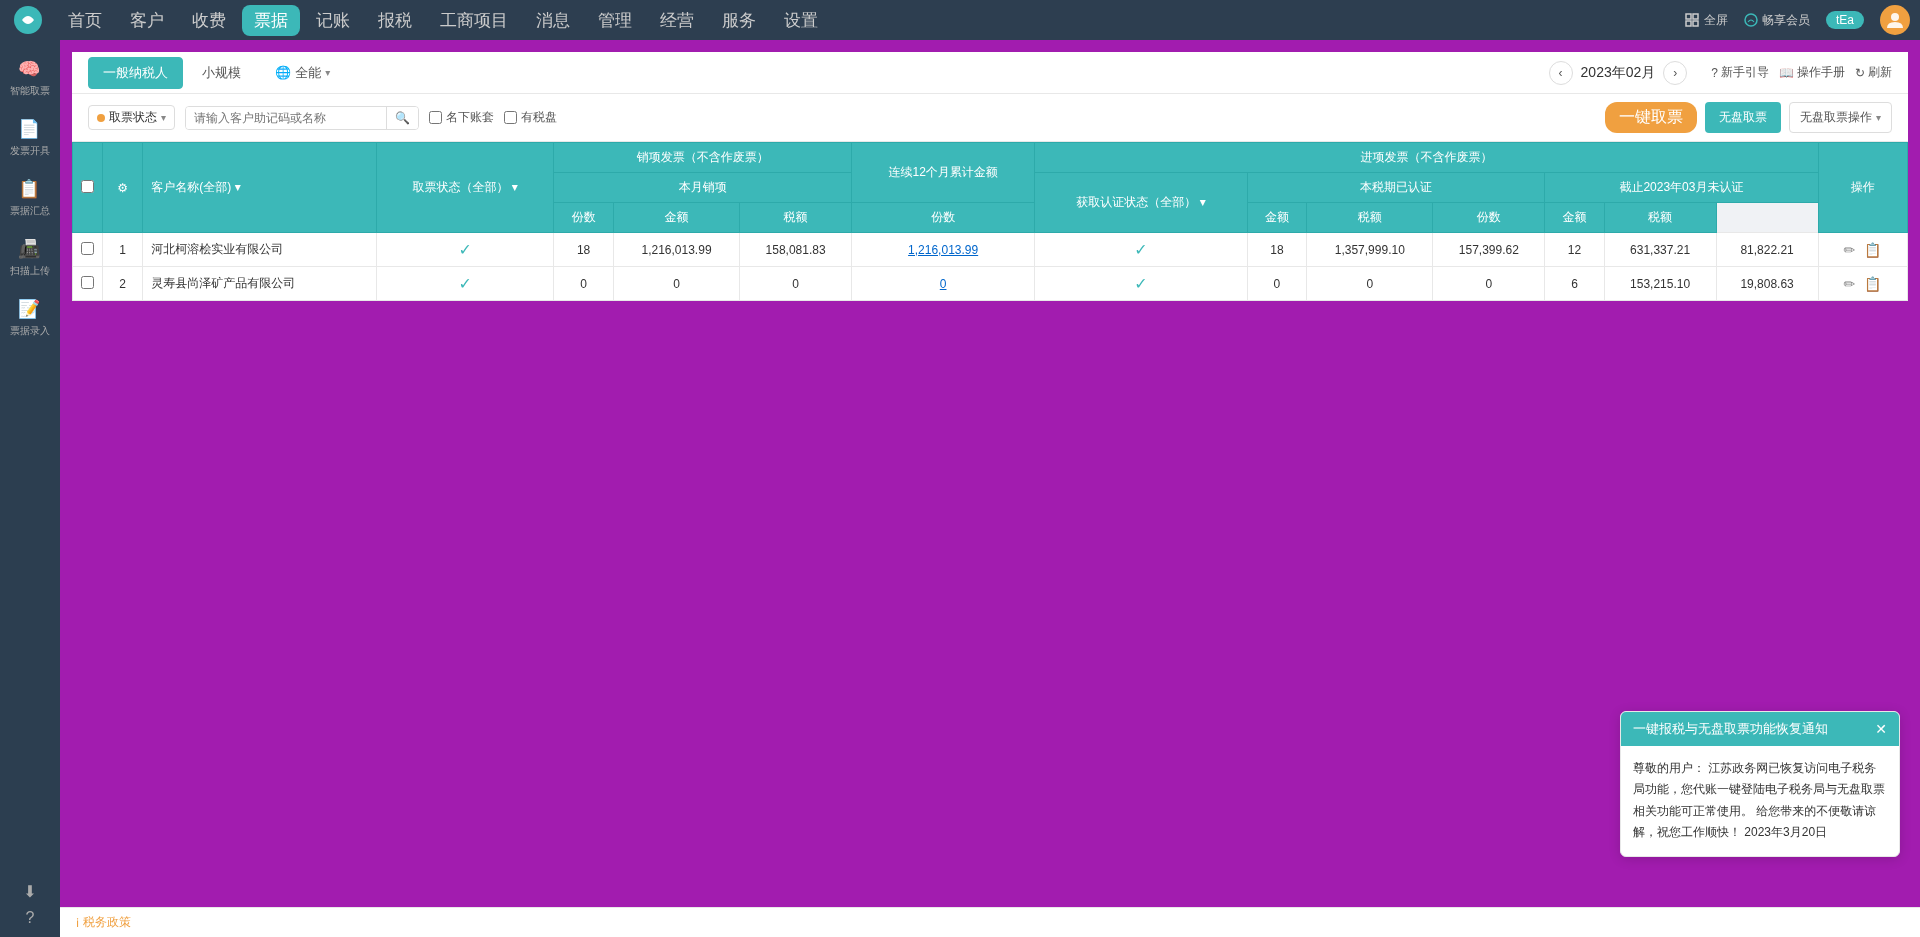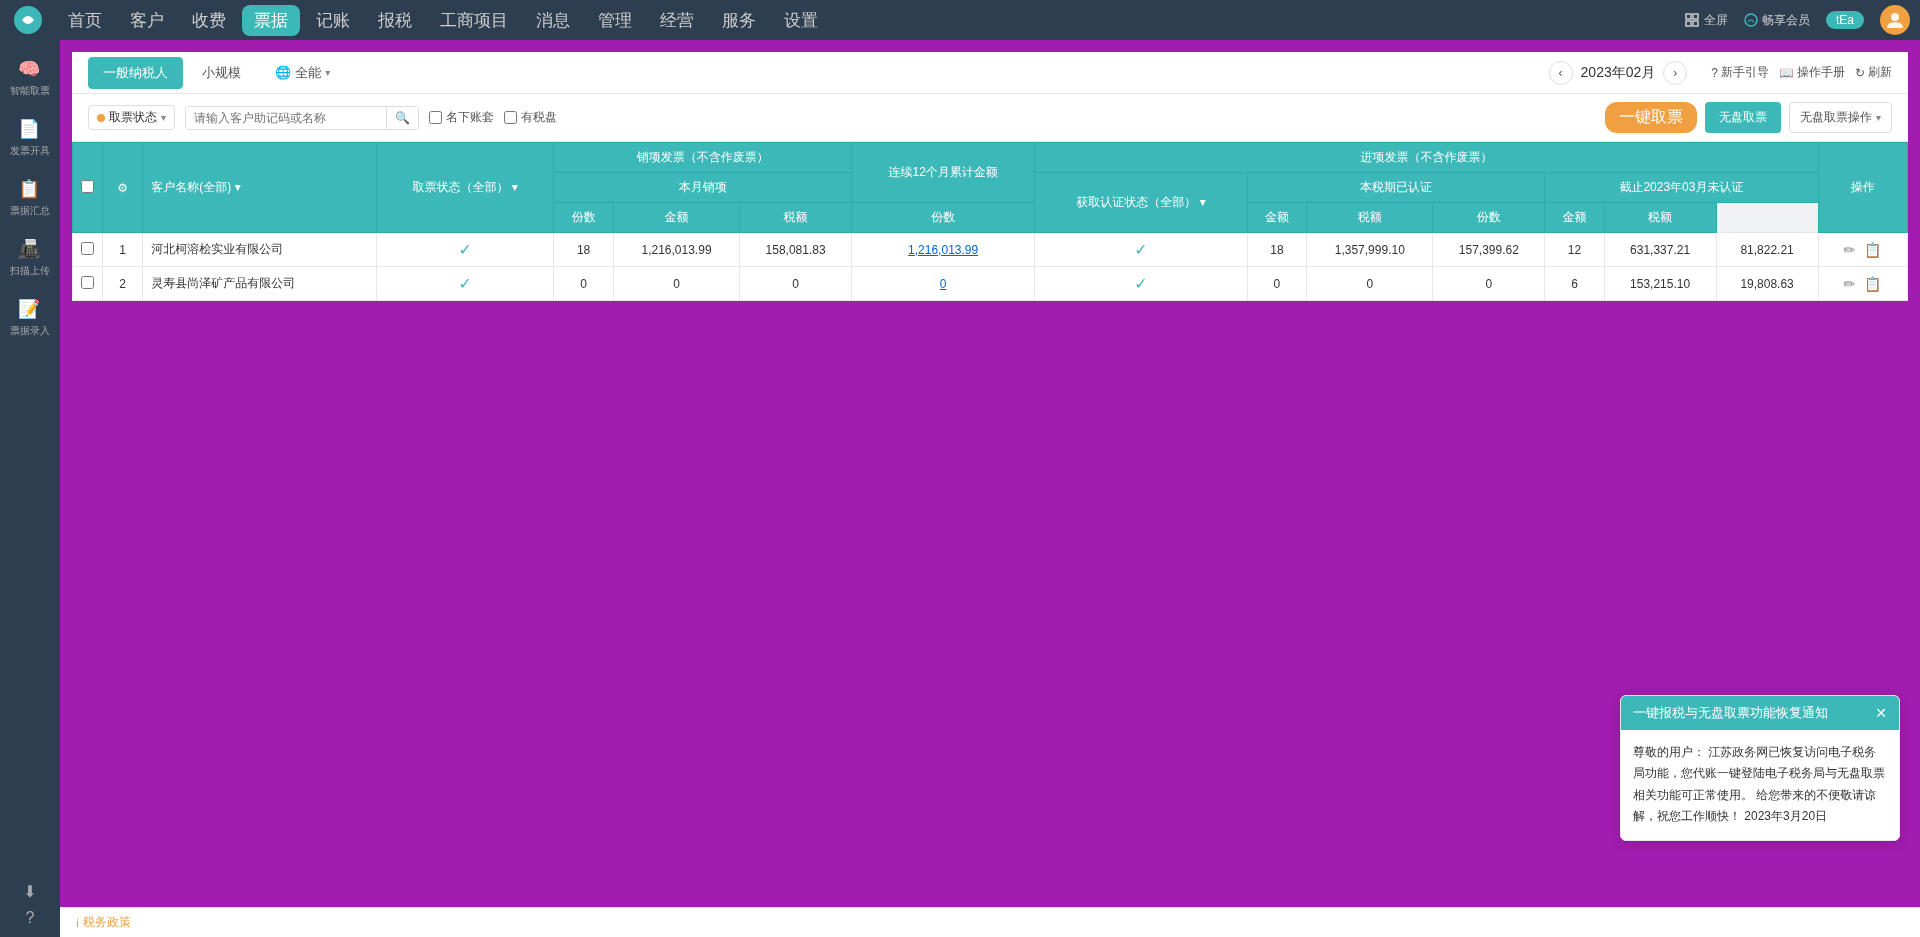--- a/index.html
+++ b/index.html
@@ -167,21 +167,21 @@
     }
     tbody tr td.left { text-align: left; }
     .check-col { width: 30px; }
     .check-icon { color: #3cb8b8; font-size: 16px; }
     .underline { text-decoration: underline; color: #0066cc; cursor: pointer; }
     .action-icon { color: #888; cursor: pointer; font-size: 14px; margin: 0 3px; }
 
     
     .notification-popup {
       position: fixed;
-      bottom: 96px;
+      bottom: 80px;
       right: 20px;
       width: 280px;
       background: #fff;
       border: 1px solid #e8e8e8;
       border-radius: 6px;
       box-shadow: 0 2px 12px rgba(0,0,0,0.15);
       font-size: 12px;
       color: #333;
       overflow: hidden;
     }

